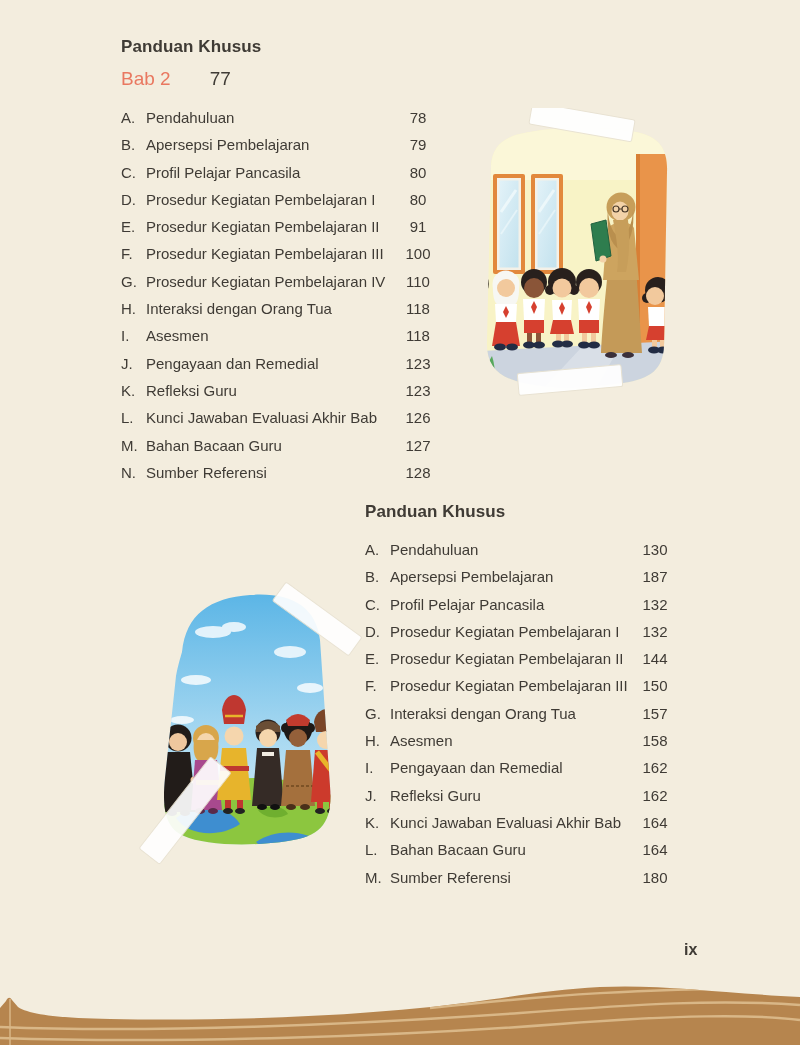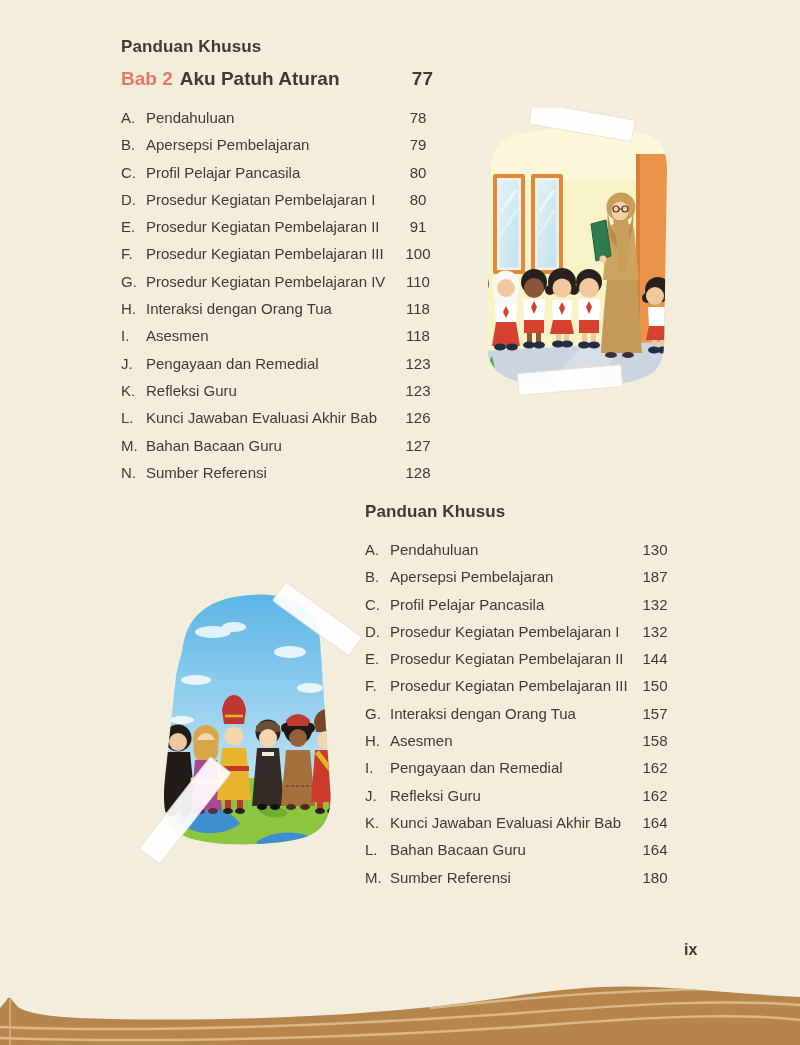--- a/index.html
+++ b/index.html
@@ -9,21 +9,21 @@
     background:#f3edde;
     overflow:hidden;
     font-family:"Liberation Sans", sans-serif;
     color:#3f3b35;
   }
   
   .toc{position:absolute;}
   .toc-1{left:121px;top:36px;width:312px;}
   .toc-2{left:365px;top:501px;width:305px;}
   .kicker{font-size:17px;font-weight:bold;line-height:22px;letter-spacing:.1px;}
-  .chapter-row{display:flex;align-items:baseline;margin-top:9px;font-size:19px;font-weight:bold;line-height:24px;}
+  .chapter-row{display:flex;align-items:baseline;margin-top:9px;font-size:19px;font-weight:normal;line-height:24px;gap:24px;}
   .bab{color:#e97860;margin-right:7px;}
   .chapter-title{flex:1;}
   .chapter-page{margin-left:8px;}
   ul.toc-list{list-style:none;margin:13px 0 0 0;padding:0;}
   .toc-row{display:flex;align-items:baseline;height:27.3px;font-size:15px;line-height:27.3px;}
   .toc-row .letter{width:25px;flex:0 0 25px;}
   .toc-row .label{flex:1;padding-right:6px;}
   .toc-row .pg{text-align:center;min-width:30px;}
   
   figure{margin:0;position:absolute;}
@@ -36,21 +36,20 @@
 </style>
 </head>
 <body>
 
 <div class="page">
 
   <section class="toc toc-1">
     <div class="kicker">Panduan Khusus</div>
     <div class="chapter-row">
       <span class="bab">Bab 2</span>
-      <span class="chapter-title">Aku Patuh Aturan</span>
       <span class="chapter-page">77</span>
     </div>
     <ul class="toc-list">
   <li class="toc-row">
     <span class="letter">A.</span>
     <span class="label">Pendahuluan</span>
     <span class="pg">78</span>
   </li>
 
   <li class="toc-row">

